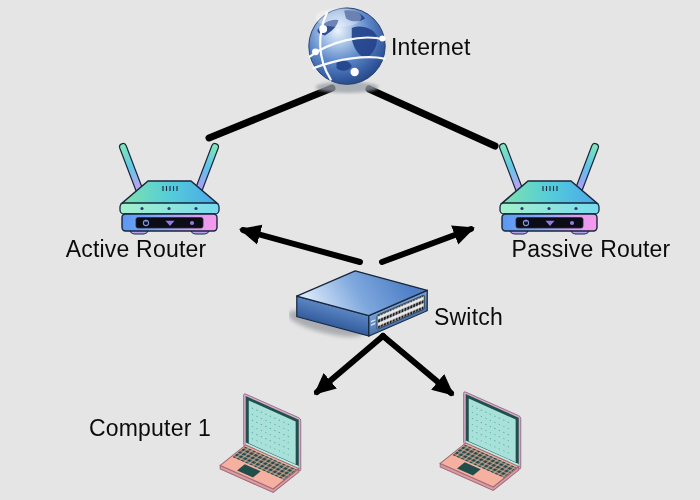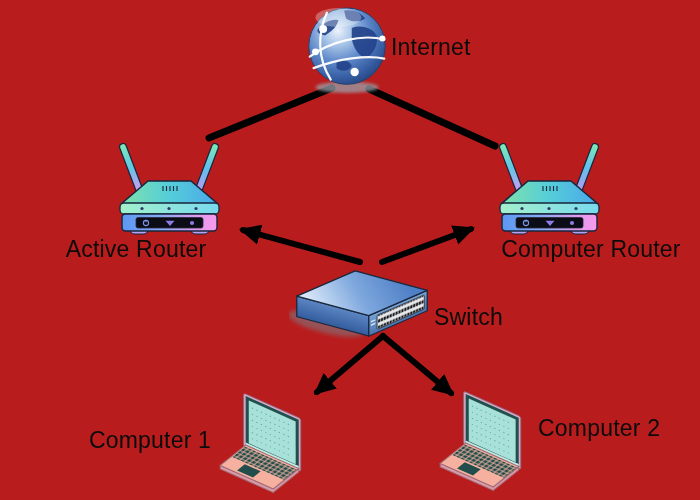--- a/index.html
+++ b/index.html
@@ -1,17 +1,17 @@
 <!DOCTYPE html>
 <html><head>
 <meta charset="utf-8">
 <style>
   html,body{margin:0;padding:0;background:#ffffff;}
   #canvas{
-    position:relative;width:700px;height:500px;background:#b91c1c;overflow:hidden;
+    position:relative;width:700px;height:500px;background:#e5e5e5;overflow:hidden;
     font-family:"Liberation Sans", sans-serif;
   }
   .abs{position:absolute;}
   .node-label{
     position:absolute;font-size:23px;font-weight:400;color:#0b0b0b;
     letter-spacing:0.2px;line-height:27px;white-space:nowrap;
   }
   .center{text-align:center;}
   svg{display:block;}
   #connectors{position:absolute;left:0;top:0;z-index:1;pointer-events:none;}
@@ -166,21 +166,21 @@
       <circle cx="57" cy="68.5" r="1.6" fill="#35356a"></circle>
       <circle cx="84" cy="68.5" r="1.6" fill="#35356a"></circle>
       <rect x="10" y="74" width="95" height="17" rx="3.5" fill="url(#rFront)" stroke="#16263d" stroke-width="1.4"></rect>
       <rect x="24" y="77.5" width="67" height="10.5" rx="2" fill="#0c0c16" stroke="#2a2a3a" stroke-width="0.8"></rect>
       <circle cx="34" cy="83" r="2.6" fill="none" stroke="#7d96ea" stroke-width="1.1"></circle>
       <line x1="34" y1="79.8" x2="34" y2="82.2" stroke="#7d96ea" stroke-width="1.1"></line>
       <path d="M53.5,80.8 h9 l-4.5,5.2 z" fill="#8f7ae8"></path>
       <circle cx="80" cy="83" r="2.1" fill="#8f7ae8"></circle>
     </svg>
   </div>
-  <div class="node-label center" style="left:491px;top:236px;width:200px;">Computer Router</div>
+  <div class="node-label center" style="left:491px;top:236px;width:200px;">Passive Router</div>
 
   <div class="abs icon-wrap" style="left:289px;top:263px;width:146px;height:78px;">
     <svg viewBox="0 0 150 80" width="146" height="78">
       <ellipse cx="38" cy="62" rx="40" ry="10" fill="#7a7f87" opacity="0.55" filter="url(#softBlur2)" transform="rotate(14 38 62)"></ellipse>
       <g transform="translate(8,34) skewY(15.12)">
         <rect x="0" y="0" width="74" height="21" fill="url(#sLeft)" stroke="#18283c" stroke-width="1.3"></rect>
       </g>
       <g transform="translate(82,54) skewY(-23.43)">
         <rect x="0" y="0" width="60" height="21" fill="url(#sFront)" stroke="#18283c" stroke-width="1.3"></rect>
         <rect x="2.2" y="6.5" width="4.5" height="1.5" fill="#d9e5f5"></rect>
@@ -210,21 +210,21 @@
       </g>
       <polygon points="28,51.5 80,74.5 80,77 28,54" fill="#bfe8e2"></polygon>
       <polygon points="3,74 55,97 80,77 80,80.5 55,100.5 3,77.5" fill="#dc9aa8" stroke="#9f6b74" stroke-width="1"></polygon>
       <polygon points="28,54 80,77 55,97 3,74" fill="#f5b0a0" stroke="#9f6b74" stroke-width="1"></polygon>
       <g transform="matrix(0.52,0.23,-0.25,0.20,28,54)">
         <rect x="2" y="6" width="97" height="50" fill="url(#keysPat)"></rect>
         <rect x="28" y="62" width="30" height="30" fill="#214e4a"></rect>
       </g>
     </svg>
   </div>
-  <div class="node-label center" style="left:50px;top:415px;width:200px;margin-top:12px;">Computer 1</div>
+  <div class="node-label center" style="left:50px;top:415px;width:200px;">Computer 1</div>
 
   <div class="abs icon-wrap" style="left:432px;top:388px;width:98px;height:104px;">
     <svg viewBox="0 0 86 102" width="98" height="104" preserveAspectRatio="xMidYMid meet">
       <g transform="translate(28,6) skewY(24)">
         <rect x="-2" y="-2" width="56" height="52" rx="2" fill="#d9abc9" stroke="#8d6b86" stroke-width="0.8"></rect>
         <rect x="0" y="0" width="52" height="48" fill="#20504c"></rect>
         <rect x="3" y="3" width="46" height="42" fill="#a8e0da"></rect>
         <g stroke="#5aa69e" stroke-width="0.9" stroke-dasharray="1.2 3.2">
           <line x1="6" y1="9" x2="45" y2="9"></line>
             <line x1="6" y1="15" x2="45" y2="15"></line>
@@ -236,15 +236,14 @@
       </g>
       <polygon points="28,51.5 80,74.5 80,77 28,54" fill="#bfe8e2"></polygon>
       <polygon points="3,74 55,97 80,77 80,80.5 55,100.5 3,77.5" fill="#dc9aa8" stroke="#9f6b74" stroke-width="1"></polygon>
       <polygon points="28,54 80,77 55,97 3,74" fill="#f5b0a0" stroke="#9f6b74" stroke-width="1"></polygon>
       <g transform="matrix(0.52,0.23,-0.25,0.20,28,54)">
         <rect x="2" y="6" width="97" height="50" fill="url(#keysPat)"></rect>
         <rect x="28" y="62" width="30" height="30" fill="#214e4a"></rect>
       </g>
     </svg>
   </div>
-  <div class="node-label" style="left:538px;top:415px;width:160px;">Computer 2</div>
 
 </div>
 
 </body></html>

